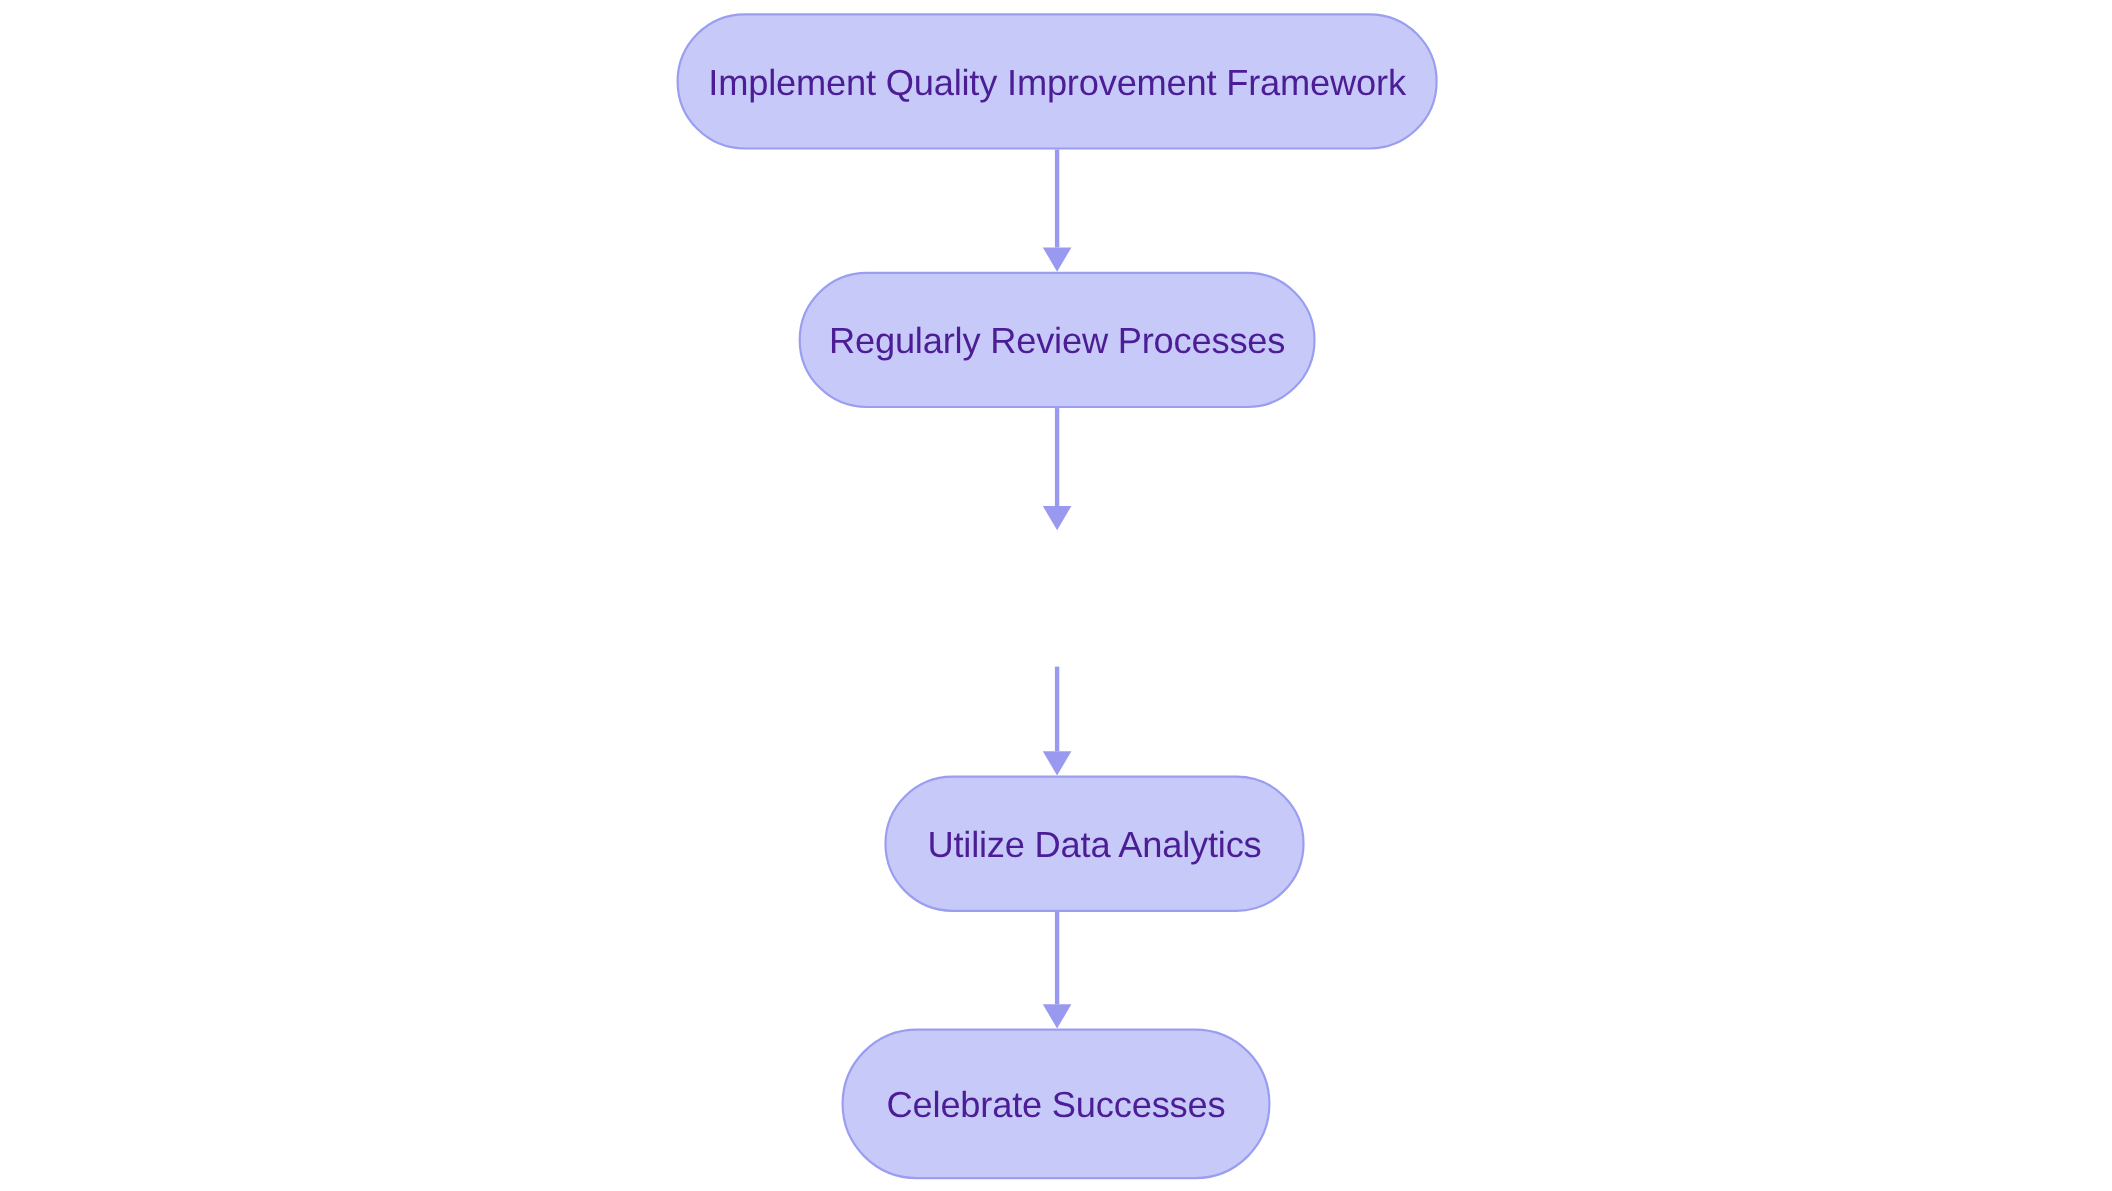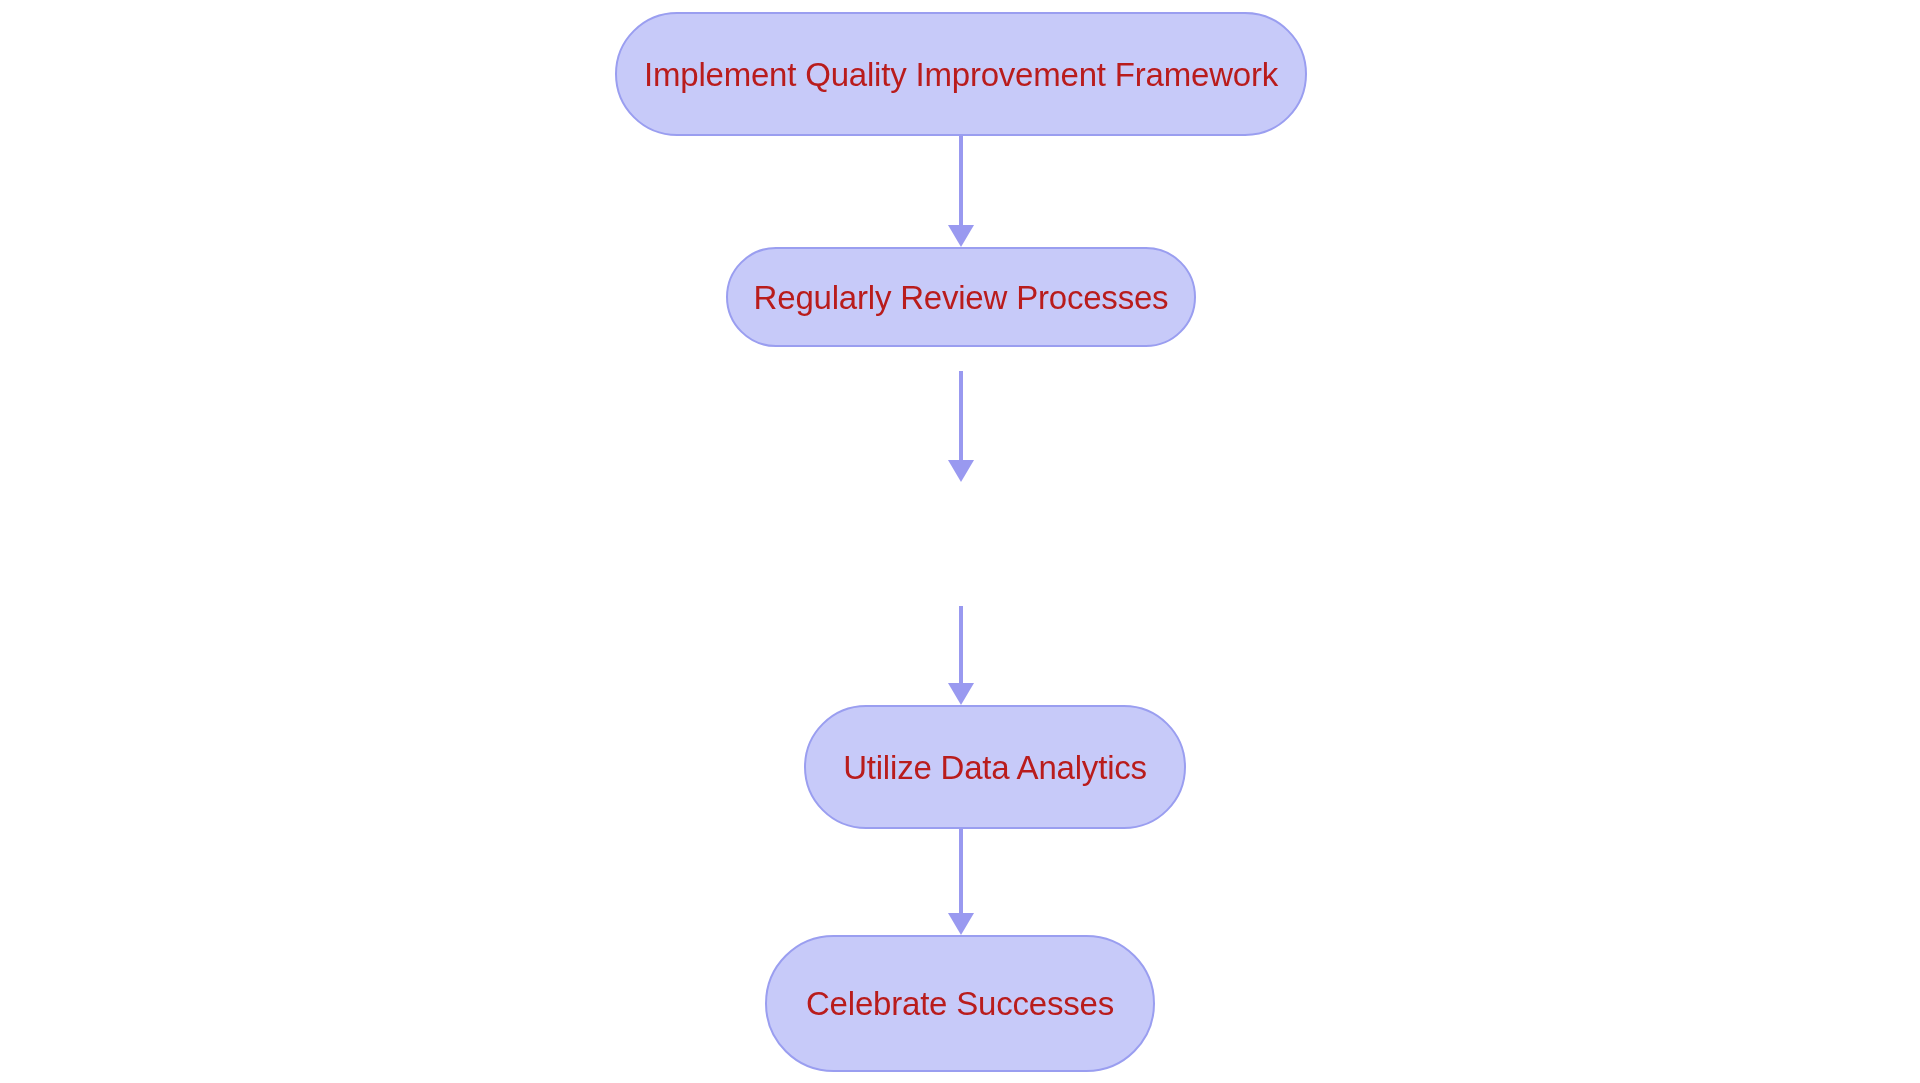--- a/index.html
+++ b/index.html
@@ -30,21 +30,21 @@
   }
   .node {
     position: absolute;
     box-sizing: border-box;
     background: #c7caf9;
     border: 2px solid #9a9ef0;
     border-radius: 999px;
     display: flex;
     align-items: center;
     justify-content: center;
-    color: #b91c1c;
+    color: #4c1d95;
     font-family: "Liberation Sans", sans-serif;
     font-weight: 400;
     letter-spacing: -0.2px;
     white-space: nowrap;
   }
   .node-label {
     display: block;
     line-height: 1;
   }
   .connector {
@@ -95,21 +95,21 @@
       <svg width="26" height="107" viewBox="0 0 26 107" xmlns="http://www.w3.org/2000/svg">
         <line class="conn-line" x1="13" y1="0" x2="13" y2="85"></line>
         <polygon class="conn-head" points="0,85 26,85 13,107"></polygon>
       </svg>
     </div>
 
     <div class="node" style="left:615px; top:12px; width:692px; height:124px; font-size:33px;">
       <span class="node-label">Implement Quality Improvement Framework</span>
     </div>
 
-    <div class="node" style="left:726px; top:247px; width:470px; height:100px; font-size:33px;">
+    <div class="node" style="left:726px; top:247px; width:470px; height:124px; font-size:33px;">
       <span class="node-label">Regularly Review Processes</span>
     </div>
 
 
     <div class="node" style="left:804px; top:705px; width:382px; height:124px; font-size:33px;">
       <span class="node-label">Utilize Data Analytics</span>
     </div>
 
     <div class="node" style="left:765px; top:935px; width:390px; height:137px; font-size:33px;">
       <span class="node-label">Celebrate Successes</span>

